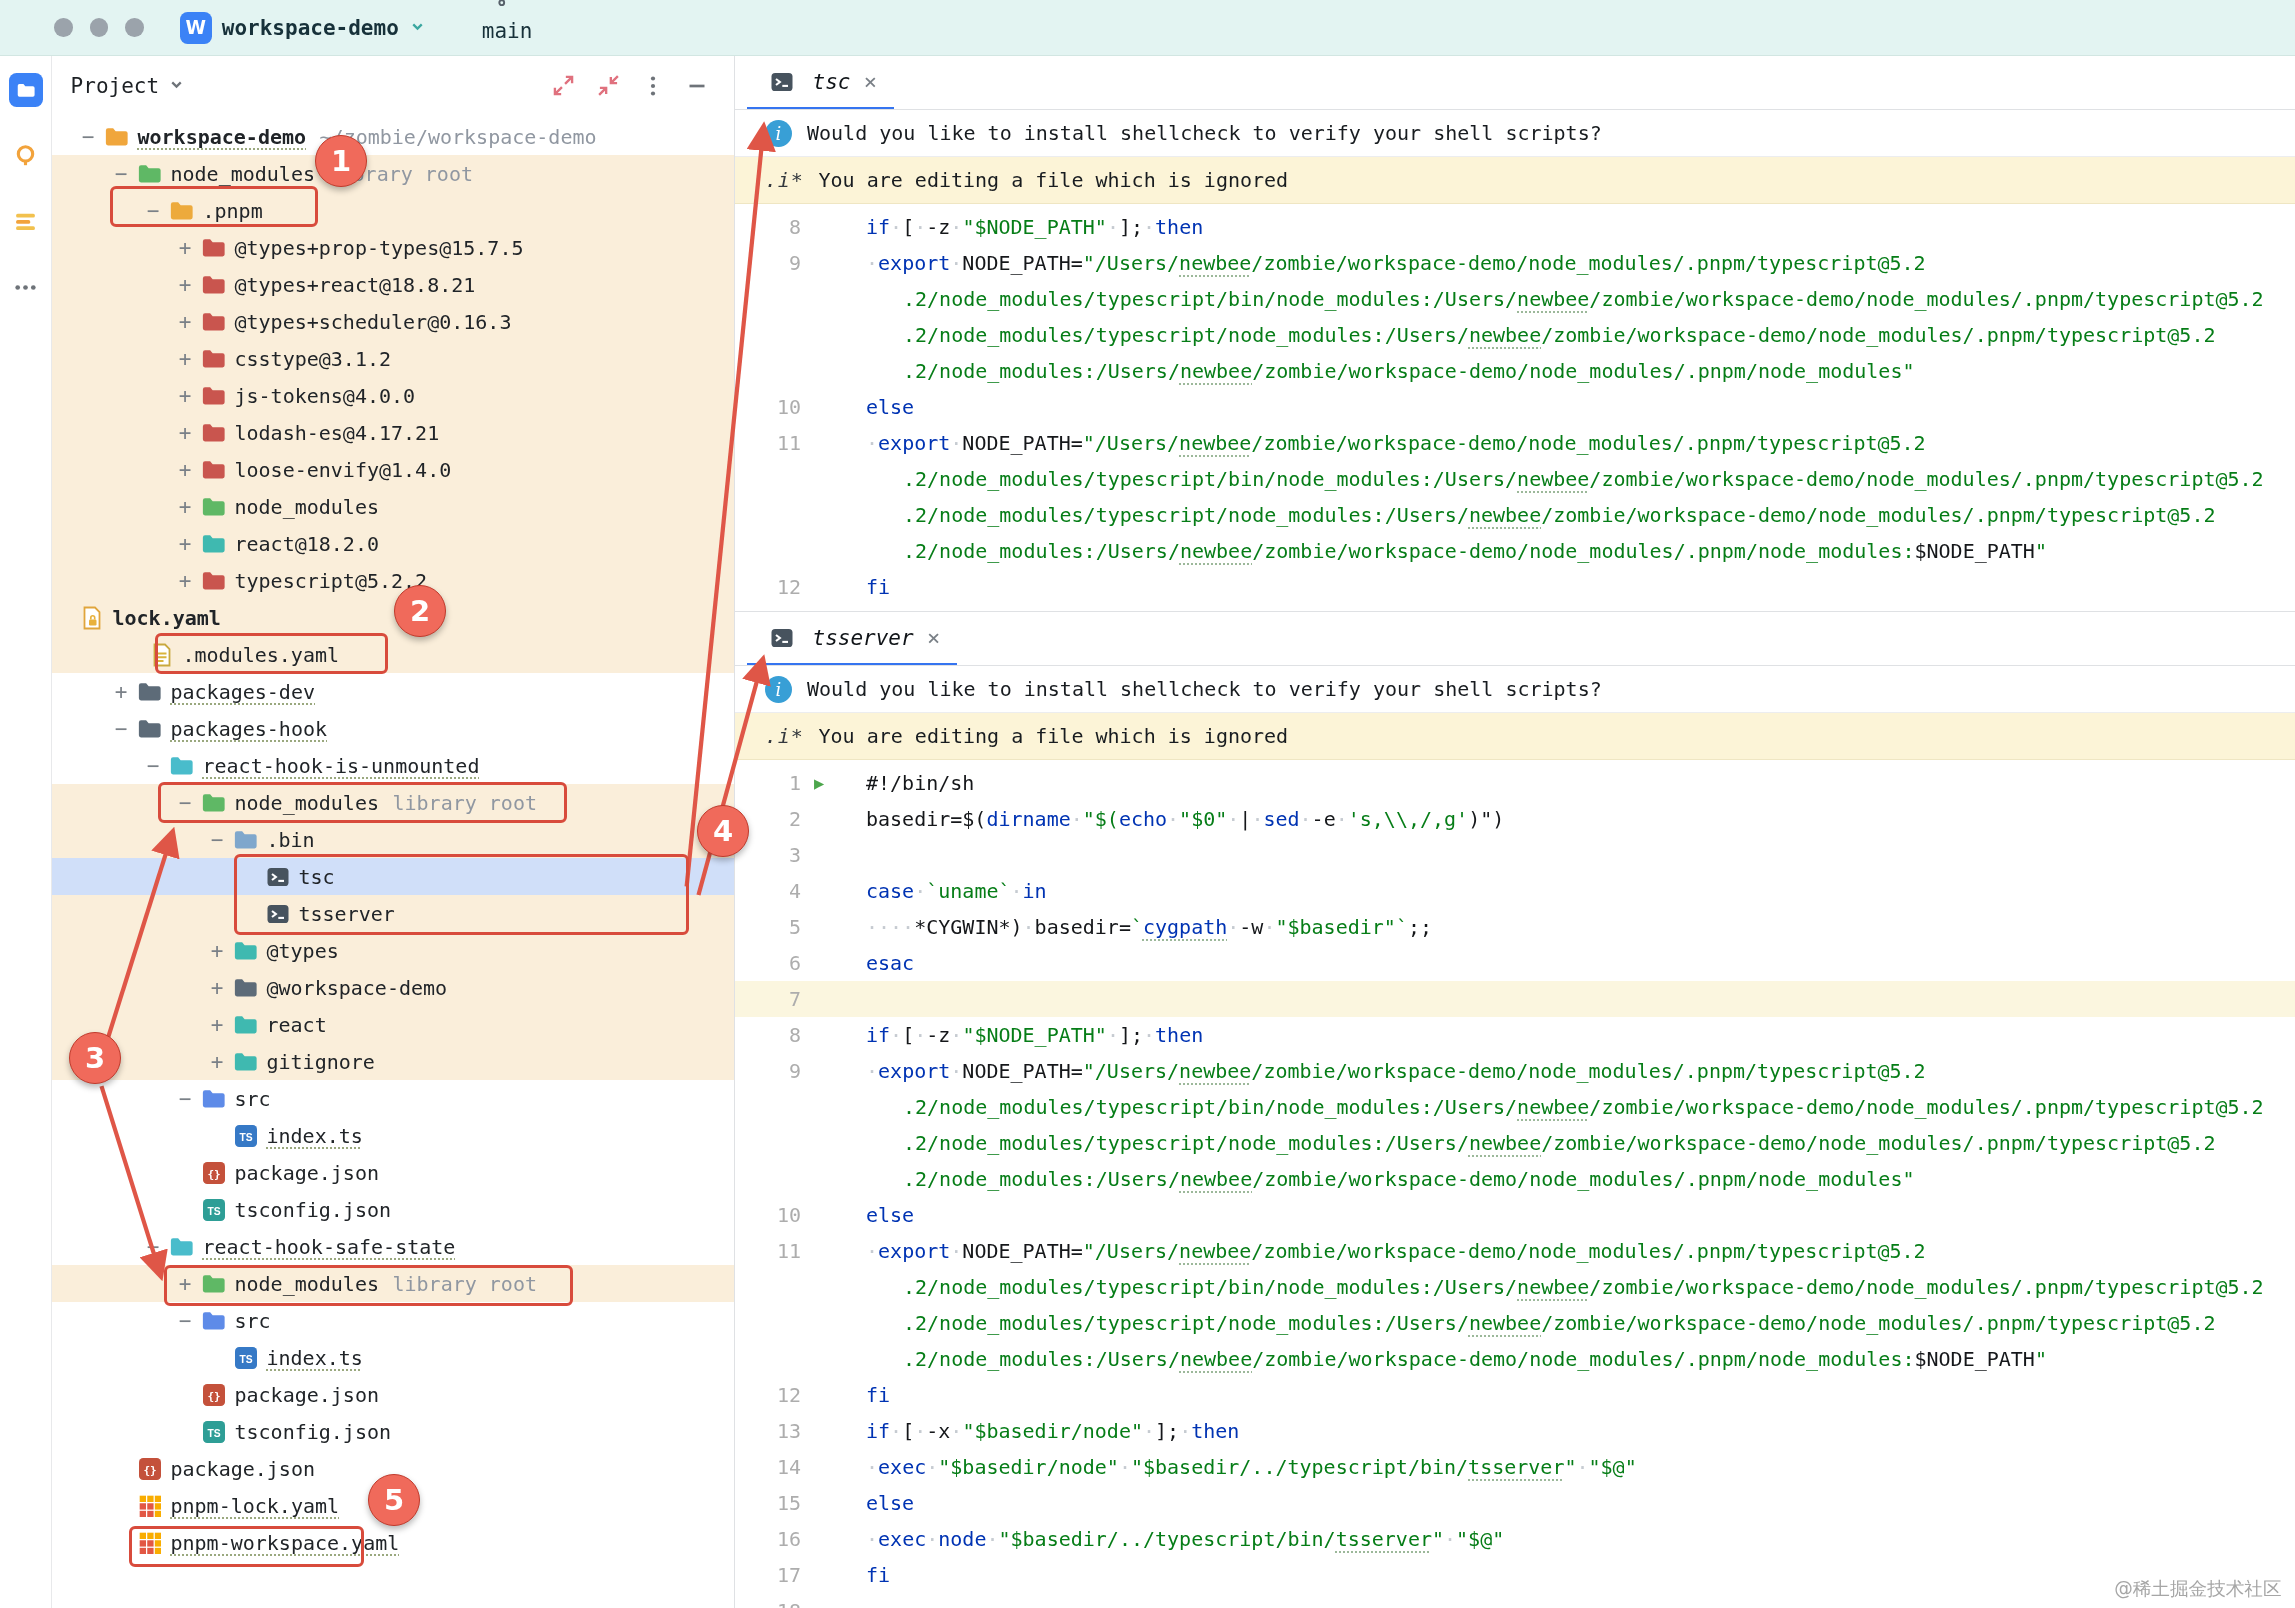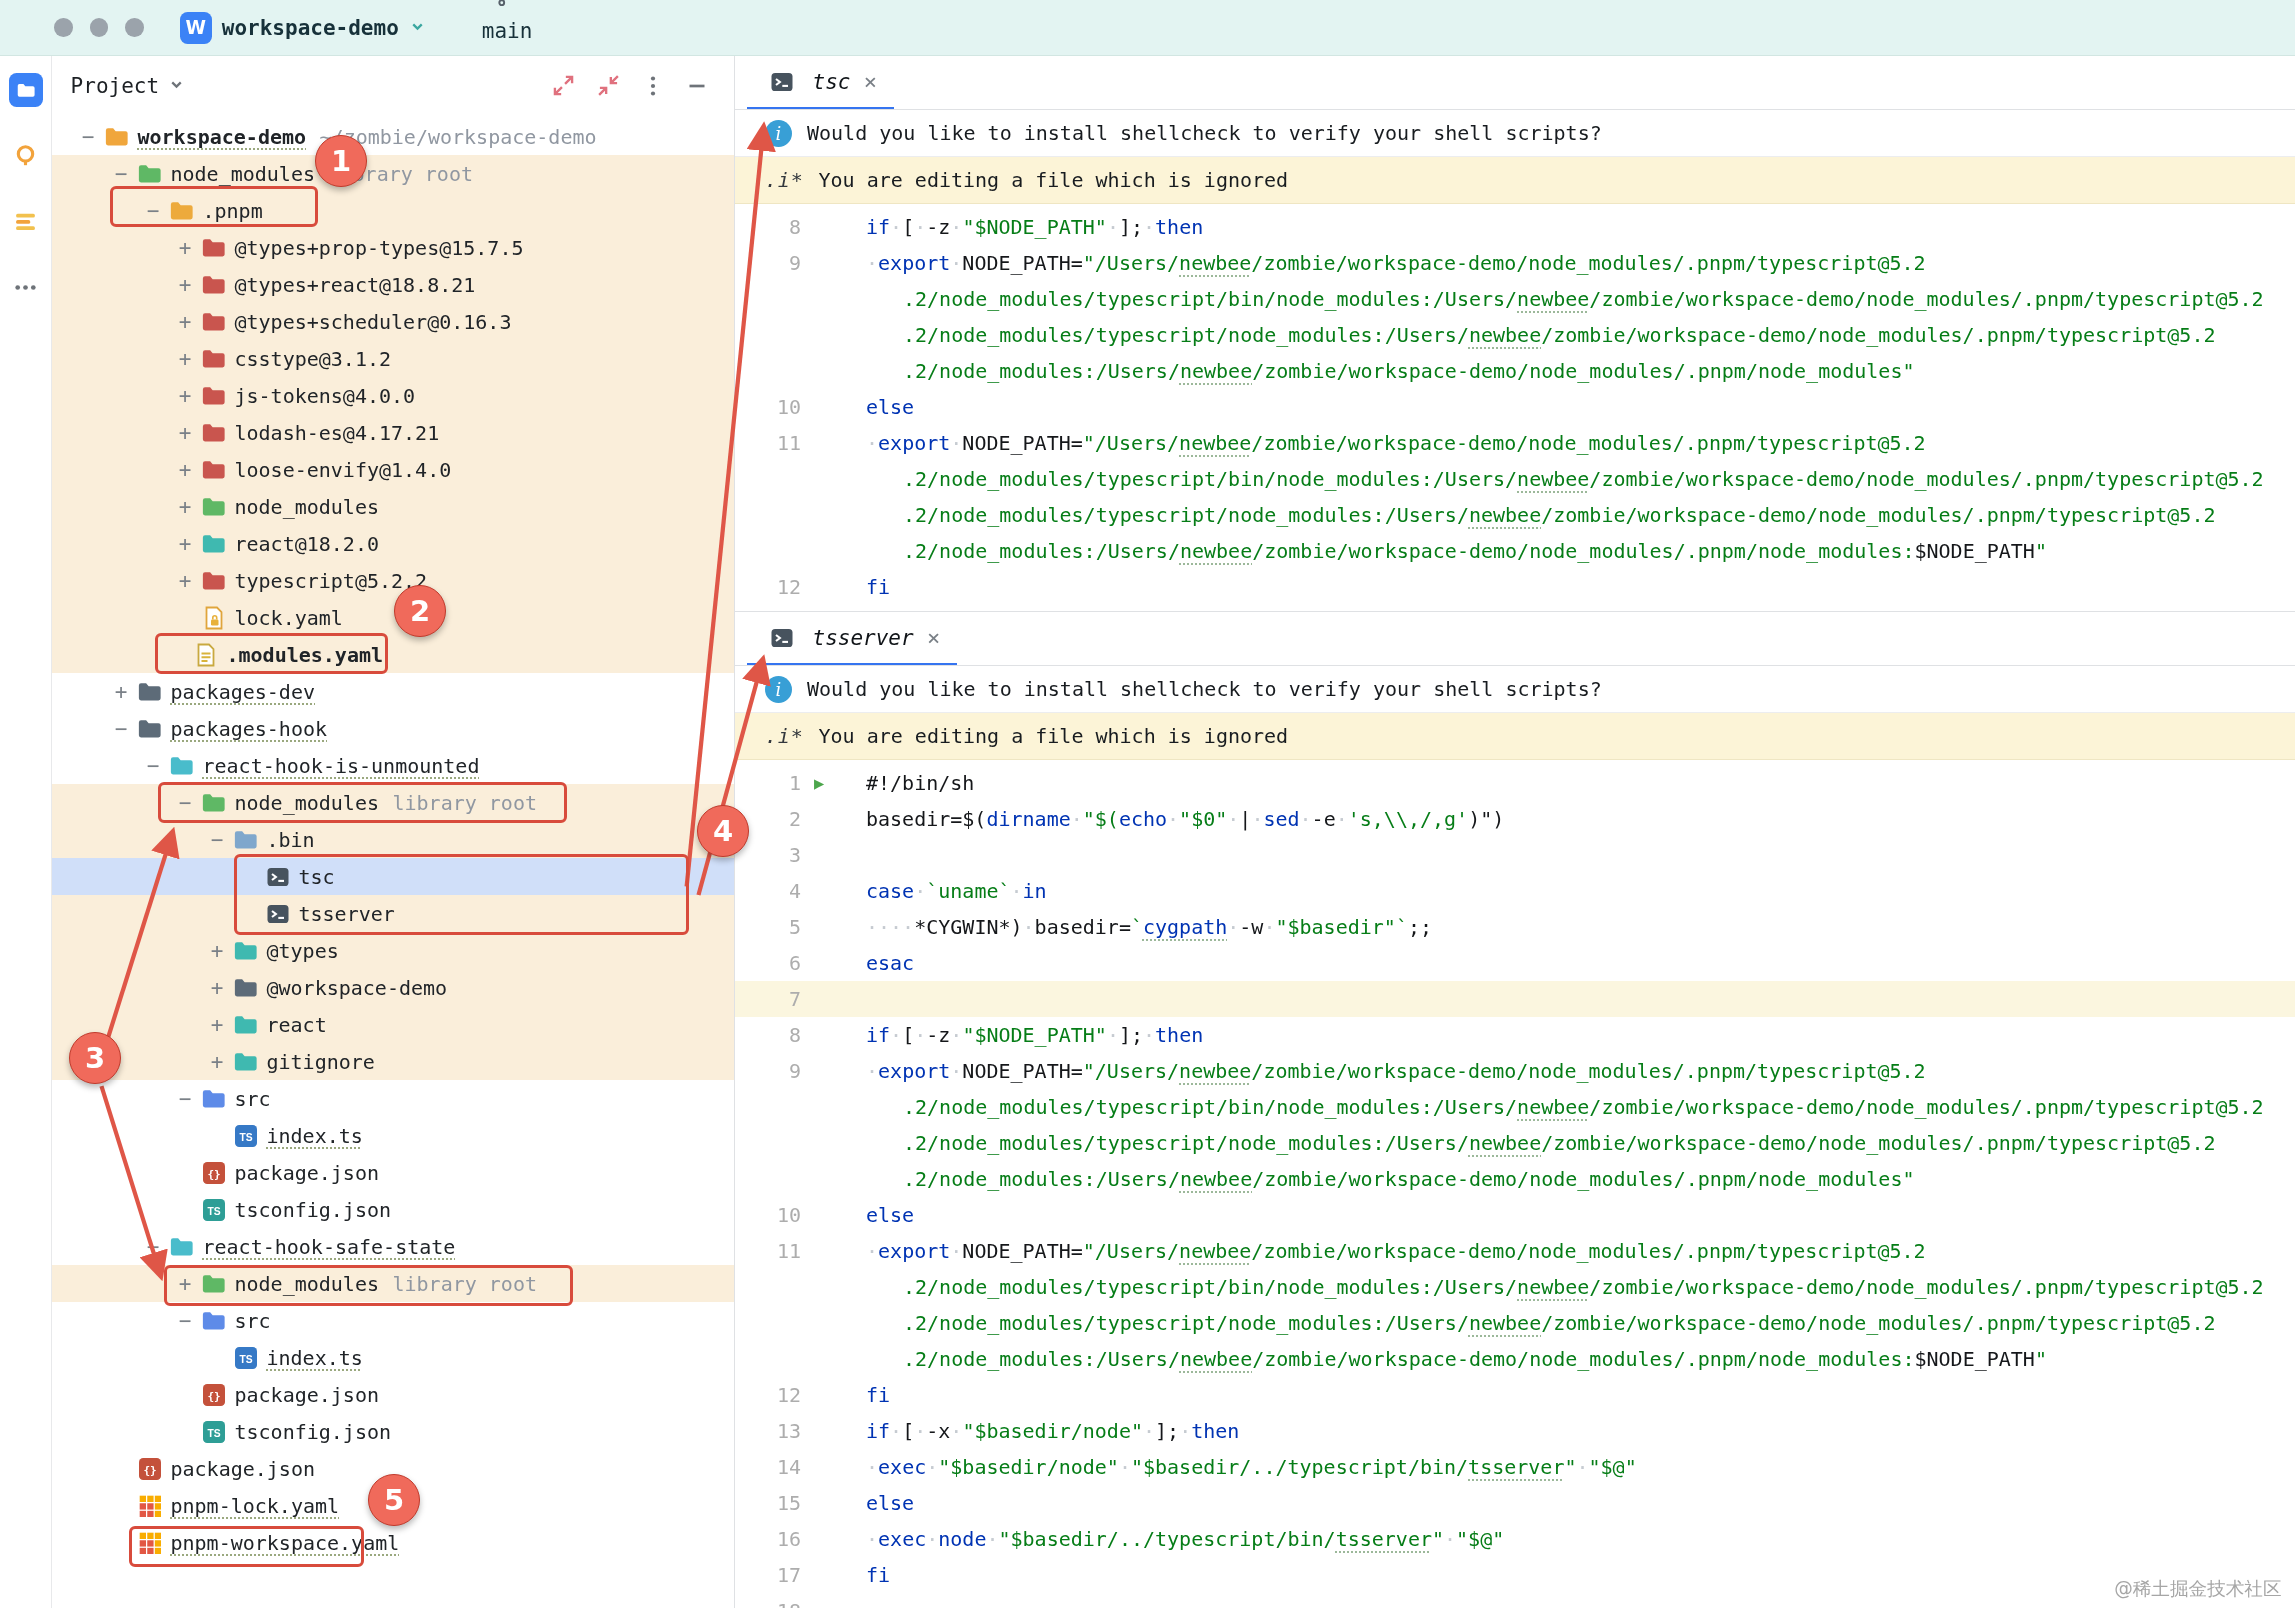--- a/index.html
+++ b/index.html
@@ -299,32 +299,32 @@
         </div>
         <div class="row lib" style="padding-left: 122px;">
           <span class="exp">+</span>
           <span class="ticon">
             <svg width="25" height="22" viewBox="0 0 20 17">
               <path d="M1.5 3.2 q0-1.7 1.7-1.7 h4.1 l2 2.3 h7.9 q1.7 0 1.7 1.7 v8 q0 1.7-1.7 1.7 h-14 q-1.7 0-1.7-1.7 z" fill="#C9554E"></path>
             </svg>
           </span>
           <span class="lbl">typescript@5.2.2</span>
         </div>
-        <div class="row lib" style="padding-left: 122px;">
+        <div class="row lib" style=" font-weight: bold;">
           <span class="exp"></span>
           <span class="ticon">
             <svg width="22" height="24" viewBox="0 0 14 16">
               <path d="M2 1 h7 l3 3 v11 h-10 z" fill="#fff" stroke="#E0A53C" stroke-width="1.2"></path>
               <rect x="5" y="9" width="5" height="4" rx="0.8" fill="#E8B13C"></rect>
               <path d="M6.2 9 v-1.2 a1.3 1.3 0 0 1 2.6 0 V9" stroke="#E8B13C" stroke-width="1.1" fill="none"></path>
             </svg>
           </span>
           <span class="lbl">lock.yaml</span>
         </div>
-        <div class="row lib" style="padding-left: 114px; font-weight: bold;">
+        <div class="row lib" style="padding-left: 70px;">
           <span class="exp"></span>
           <span class="ticon">
             <svg width="22" height="24" viewBox="0 0 14 16">
               <path d="M2 1 h7 l3 3 v11 h-10 z" fill="#fff" stroke="#C9A93F" stroke-width="1.2"></path>
               <path d="M4 7 h6 M4 9.5 h6 M4 12 h4" stroke="#D9B43C" stroke-width="1.2"></path>
             </svg>
           </span>
           <span class="lbl">.modules.yaml</span>
         </div>
         <div class="row" style="padding-left: 58px;">

